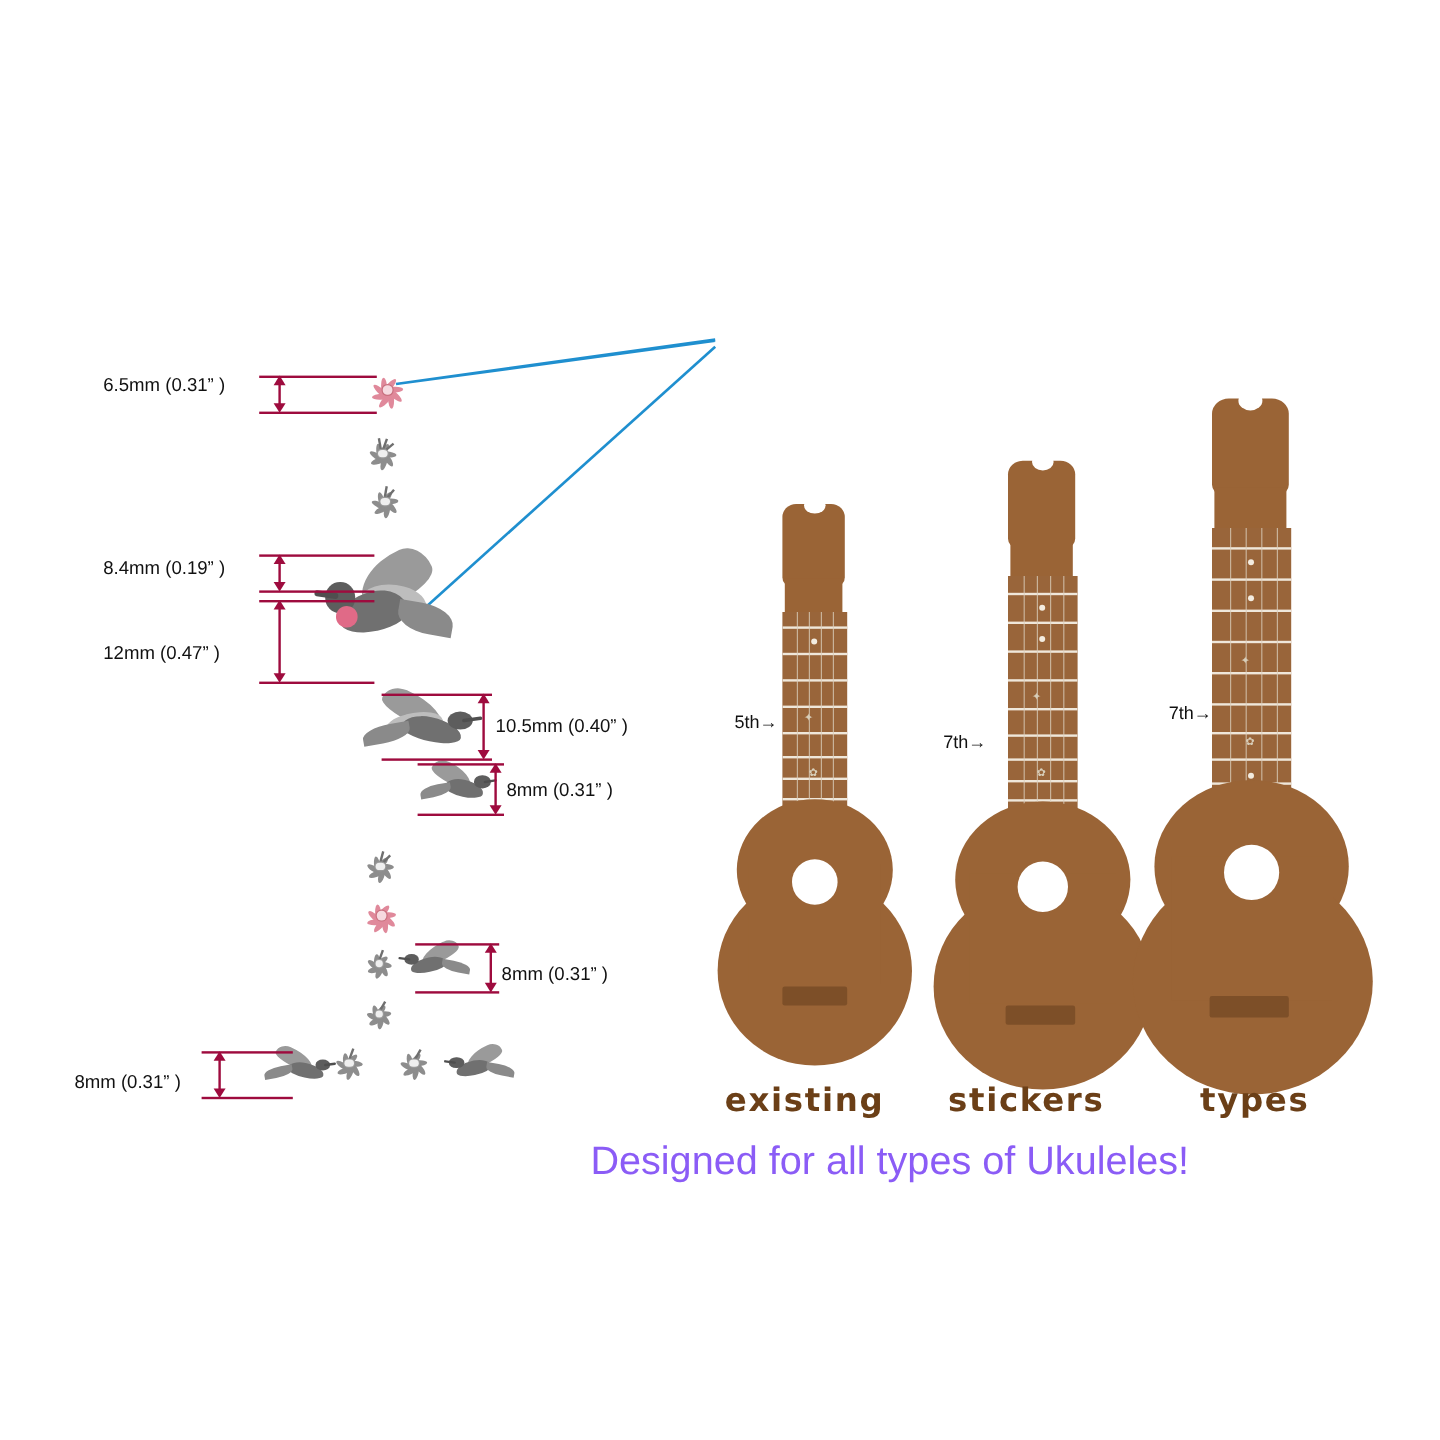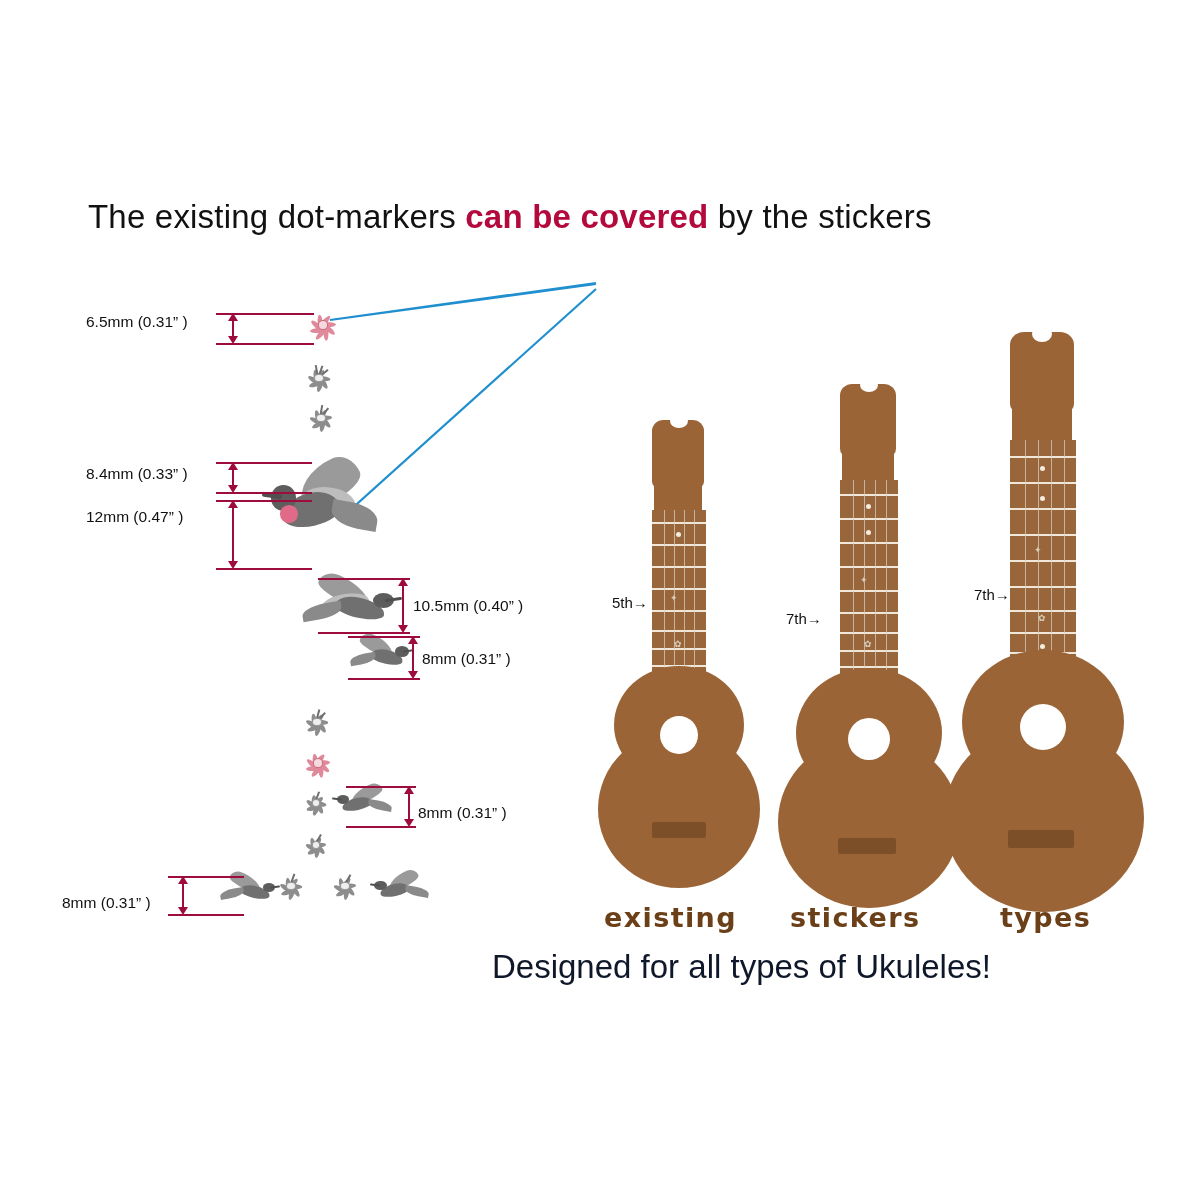--- a/index.html
+++ b/index.html
@@ -196,31 +196,28 @@
     letter-spacing:1.4px; white-space:nowrap;
     font-family:"DejaVu Sans", sans-serif;
   }
   .fretlabel {
     position:absolute;
     font-size:15px; color:#111; white-space:nowrap;
   }
 
   .tagline {
     position:absolute; left:492px; top:948px;
-    font-size:33px; color:#0f172a; white-space:nowrap;
+    font-size:33px; color:#8b5cf6; white-space:nowrap;
   }
 </style>
 </head>
 <body>
 
 <div class="stage">
 
-  <div class="headline">
-    <span>The existing dot-markers </span><span class="hl">can be covered</span><span> by the stickers</span>
-  </div>
 
   <svg class="leader" viewBox="0 0 1200 1200">
     <polyline points="596,283 330,320 596,284" fill="none" stroke="#1f8fcf" stroke-width="2.2"></polyline>
     <polyline points="596,289 348,512" fill="none" stroke="#1f8fcf" stroke-width="2.2"></polyline>
     <polyline points="330,320 348,512" fill="none" stroke="#1f8fcf" stroke-width="0"></polyline>
   </svg>
 
 
   <div class="flower pink motif" style="left:306px; top:310px; width:34px; height:30px;">
     <div class="p" style="transform:rotate(0deg) translate(-4px,-50%);"></div>
@@ -390,28 +387,28 @@
   <div class="dimline vline" style="left:232px; top:315px; height:26px;"></div>
   <div class="arrowU" style="left:228px; top:313px;"></div>
   <div class="arrowD" style="left:228px; top:336px;"></div>
   <div class="mlabel" style="left:86px; top:313px;">6.5mm (0.31” )</div>
 
   <div class="dimline hline" style="left:216px; top:462px; width:96px;"></div>
   <div class="dimline hline" style="left:216px; top:492px; width:96px;"></div>
   <div class="dimline vline" style="left:232px; top:464px; height:26px;"></div>
   <div class="arrowU" style="left:228px; top:462px;"></div>
   <div class="arrowD" style="left:228px; top:485px;"></div>
-  <div class="mlabel" style="left:86px; top:465px;">8.4mm (0.33” )</div>
+  <div class="mlabel" style="left:86px; top:465px;">8.4mm (0.19” )</div>
 
   <div class="dimline hline" style="left:216px; top:500px; width:96px;"></div>
   <div class="dimline hline" style="left:216px; top:568px; width:96px;"></div>
   <div class="dimline vline" style="left:232px; top:502px; height:64px;"></div>
   <div class="arrowU" style="left:228px; top:500px;"></div>
   <div class="arrowD" style="left:228px; top:561px;"></div>
-  <div class="mlabel" style="left:86px; top:508px;text-align:right;">12mm (0.47” )</div>
+  <div class="mlabel" style="left:86px; top:536px;text-align:right;">12mm (0.47” )</div>
 
   <div class="dimline hline" style="left:318px; top:578px; width:92px;"></div>
   <div class="dimline hline" style="left:318px; top:632px; width:92px;"></div>
   <div class="dimline vline" style="left:402px; top:580px; height:50px;"></div>
   <div class="arrowU" style="left:398px; top:578px;"></div>
   <div class="arrowD" style="left:398px; top:625px;"></div>
   <div class="mlabel" style="left:413px; top:597px;">10.5mm (0.40” )</div>
 
   <div class="dimline hline" style="left:348px; top:636px; width:72px;"></div>
   <div class="dimline hline" style="left:348px; top:678px; width:72px;"></div>

